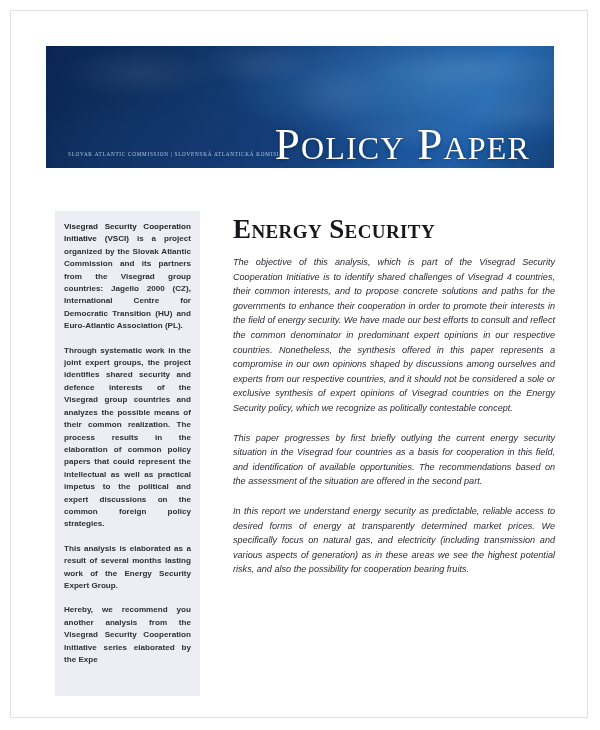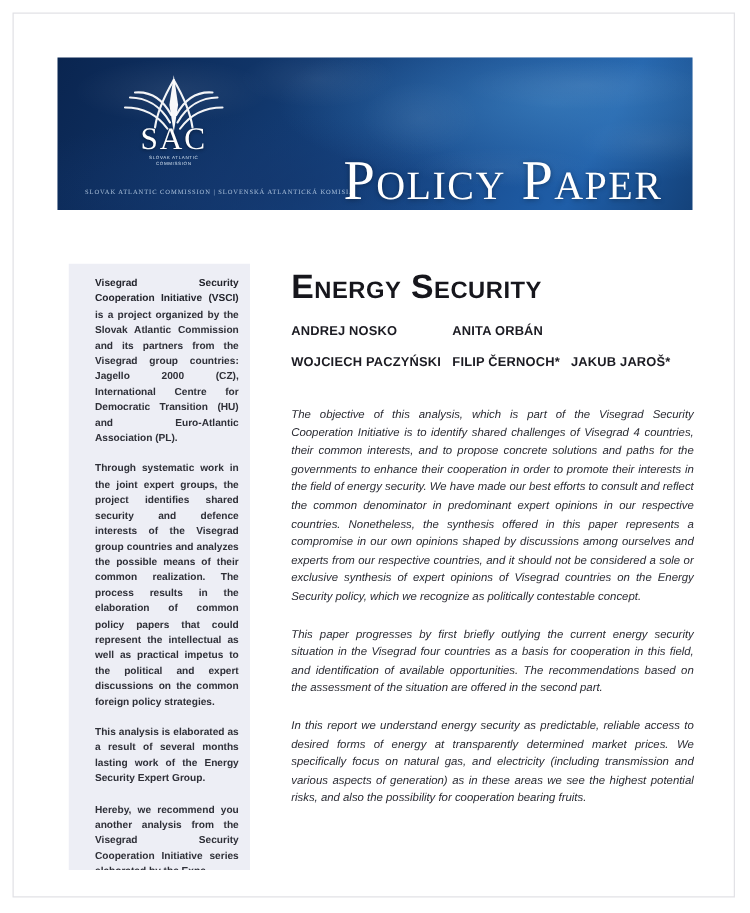--- a/index.html
+++ b/index.html
@@ -139,39 +139,39 @@
     top: 200px;
     width: 145px;
     height: 485px;
     background: #edeef5;
     overflow: hidden;
   }
   .sidebar-inner {
     padding: 10px 9px 0 9px;
   }
   .sidebar p {
-    margin: 0 0 12px 12px;
+    margin: 0 0 12px 0;
     font-size: 8.1px;
     line-height: 12.4px;
     color: #2f3038;
     text-align: justify;
     font-weight: 600;
   }
   .sidebar .strong { font-weight: 700; color: #23242c; }
 
   
   .main {
     position: absolute;
     left: 222px;
     top: 205px;
     width: 322px;
   }
 
   .doc-title {
-    font-family: Liberation Sans, sans-serif;
+    font-family: Liberation Serif, serif;
     font-size: 27px;
     font-variant: small-caps;
     letter-spacing: 0.4px;
     color: #16161c;
     margin: 0 0 12px 0;
     line-height: 1;
   }
 
   .authors {
     margin: 0 0 26px 0;
@@ -199,60 +199,39 @@
     font-style: italic;
   }
 </style>
 </head>
 <body>
 
 <div class="page">
 
   <div class="masthead">
 
-    <div class="logo-block">
-      <svg class="logo-mark" width="130" height="60" viewBox="0 0 130 60">
-        <g fill="none" stroke="#ffffff" stroke-width="1.7" stroke-linecap="round" opacity="0.95">
-          <path d="M65 10 C 58 22, 52 34, 50 48"></path>
-          <path d="M65 10 C 72 22, 78 34, 80 48"></path>
-          <path d="M30 24 C 42 24, 54 30, 62 44"></path>
-          <path d="M100 24 C 88 24, 76 30, 68 44"></path>
-          <path d="M26 32 C 40 32, 52 38, 60 49"></path>
-          <path d="M104 32 C 90 32, 78 38, 70 49"></path>
-          <path d="M34 20 C 46 19, 56 25, 63 38"></path>
-          <path d="M96 20 C 84 19, 74 25, 67 38"></path>
-        </g>
-        <path d="M65 6 L 68.5 30 L 65 52 L 61.5 30 Z" fill="#ffffff" opacity="0.97"></path>
-      </svg>
-      <div class="logo-sac">SAC</div>
-      <div class="logo-sub">SLOVAK ATLANTIC<br>COMMISSION</div>
-    </div>
 
     <div class="masthead-tagline">SLOVAK ATLANTIC COMMISSION  |  SLOVENSKÁ ATLANTICKÁ KOMISIA</div>
 
     <div class="policy-paper">Policy Paper</div>
   </div>
 
 
   <div class="sidebar">
     <div class="sidebar-inner" id="sidebar-inner">
         <p><span class="strong">Visegrad Security Cooperation Initiative (VSCI)</span> is a project organized by the Slovak Atlantic Commission and its partners from the Visegrad group countries: Jagello 2000 (CZ), International Centre for Democratic Transition (HU) and Euro-Atlantic Association (PL).</p>
         <p>Through systematic work in the joint expert groups, the project identifies shared security and defence interests of the Visegrad group countries and analyzes the possible means of their common realization. The process results in the elaboration of common policy papers that could represent the intellectual as well as practical impetus to the political and expert discussions on the common foreign policy strategies.</p>
         <p>This analysis is elaborated as a result of several months lasting work of the Energy Security Expert Group.</p>
         <p>Hereby, we recommend you another analysis from the Visegrad Security Cooperation Initiative series elaborated by the Expe</p>
       </div>
   </div>
 
   <div class="main">
     <h1 class="doc-title">Energy Security</h1>
 
-    <div class="authors" id="authors-block">
-        <div class="author-row"><span class="author">ANDREJ NOSKO</span>&nbsp;&nbsp;<span class="author">ANITA ORBÁN</span>&nbsp;&nbsp;</div>
-        <div class="author-row"><span class="author">WOJCIECH PACZYŃSKI</span>&nbsp;&nbsp;<span class="author">FILIP ČERNOCH*</span>&nbsp;&nbsp;<span class="author">JAKUB JAROŠ*</span>&nbsp;&nbsp;</div>
-      </div>
 
     <div class="body-text" id="body-text">
         <p>The objective of this analysis, which is part of the Visegrad Security Cooperation Initiative is to identify shared challenges of Visegrad 4 countries, their common interests, and to propose concrete solutions and paths for the governments to enhance their cooperation in order to promote their interests in the field of energy security. We have made our best efforts to consult and reflect the common denominator in predominant expert opinions in our respective countries. Nonetheless, the synthesis offered in this paper represents a compromise in our own opinions shaped by discussions among ourselves and experts from our respective countries, and it should not be considered a sole or exclusive synthesis of expert opinions of Visegrad countries on the Energy Security policy, which we recognize as politically contestable concept.</p>
         <p>This paper progresses by first briefly outlying the current energy security situation in the Visegrad four countries as a basis for cooperation in this field, and identification of available opportunities. The recommendations based on the assessment of the situation are offered in the second part.</p>
         <p>In this report we understand energy security as predictable, reliable access to desired forms of energy at transparently determined market prices. We specifically focus on natural gas, and electricity (including transmission and various aspects of generation) as in these areas we see the highest potential risks, and also the possibility for cooperation bearing fruits.</p>
       </div>
   </div>
 
 </div>
 

